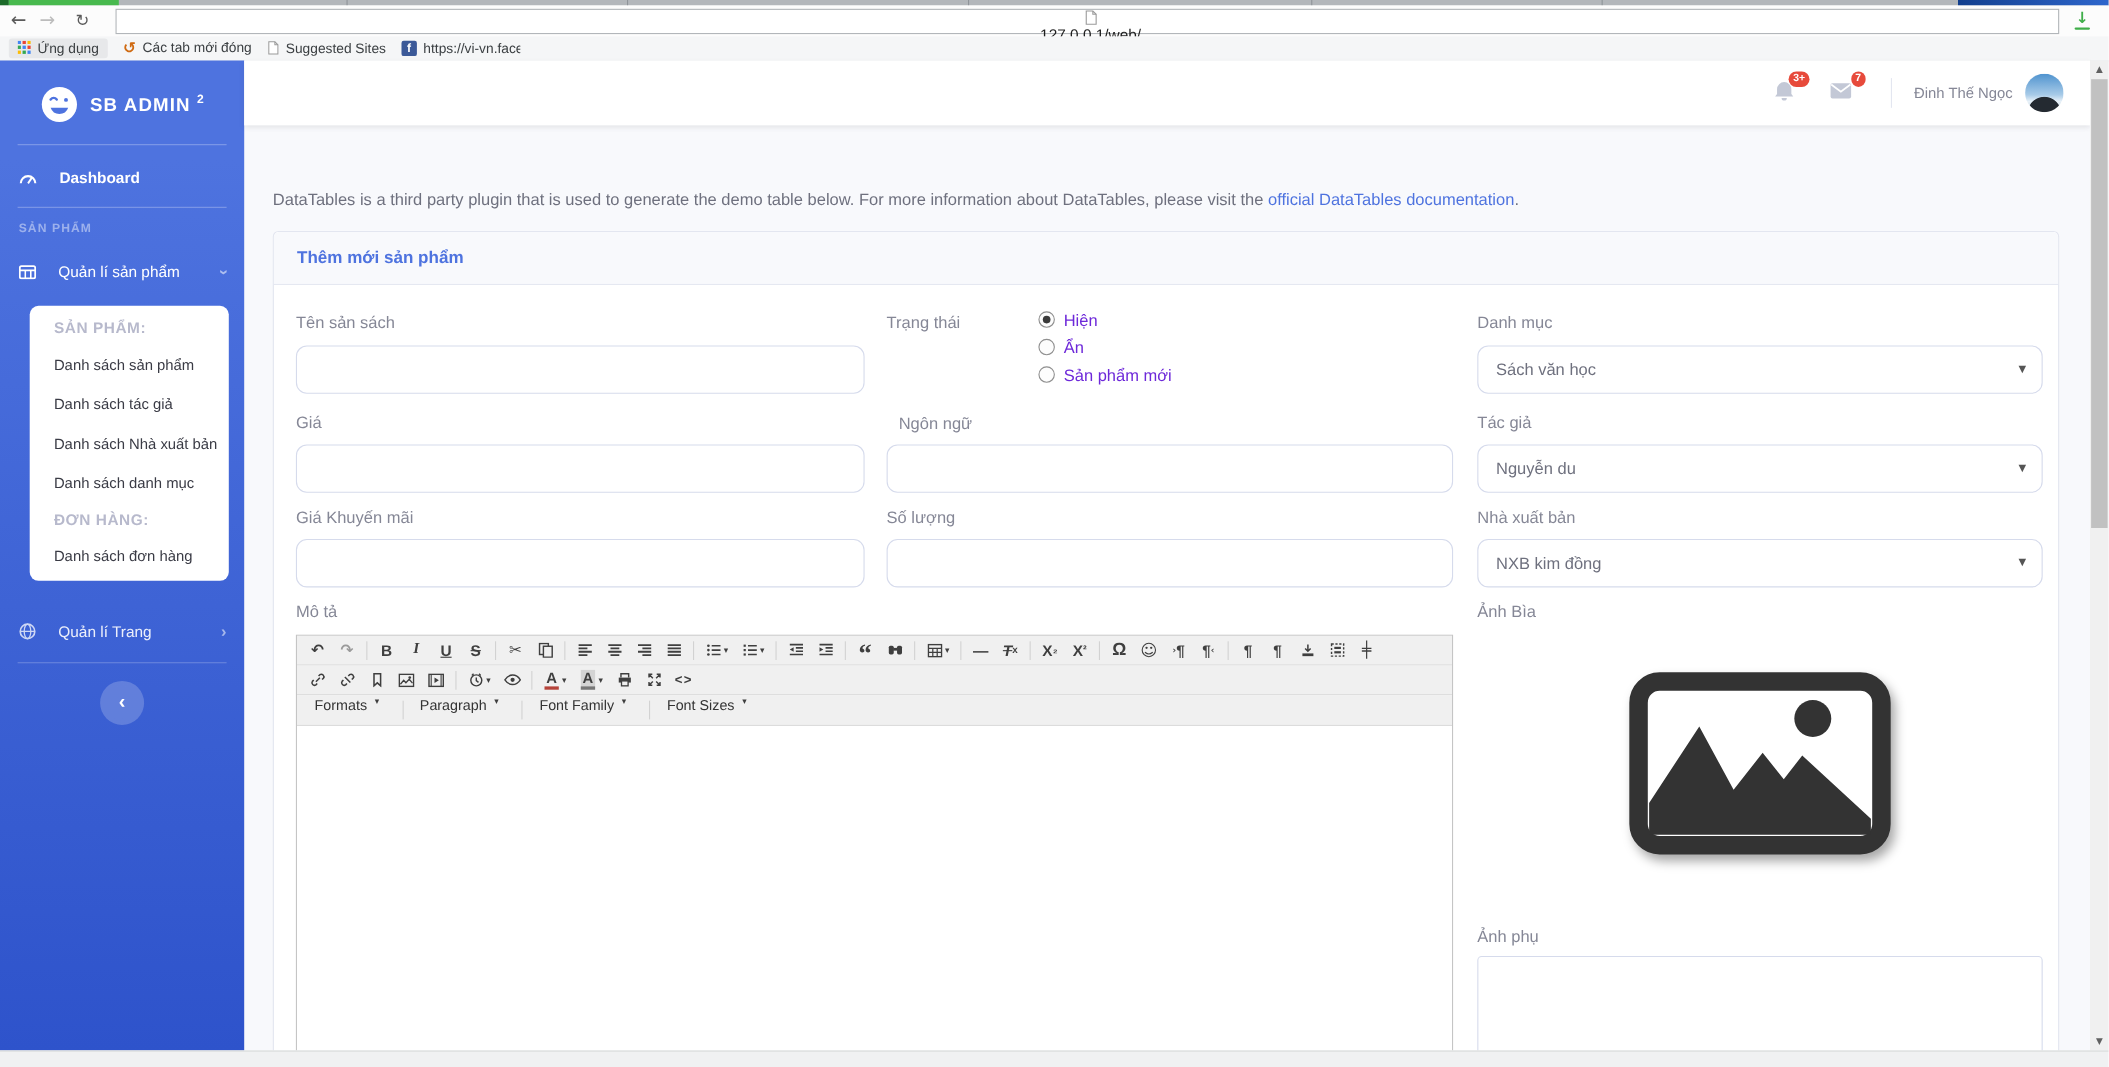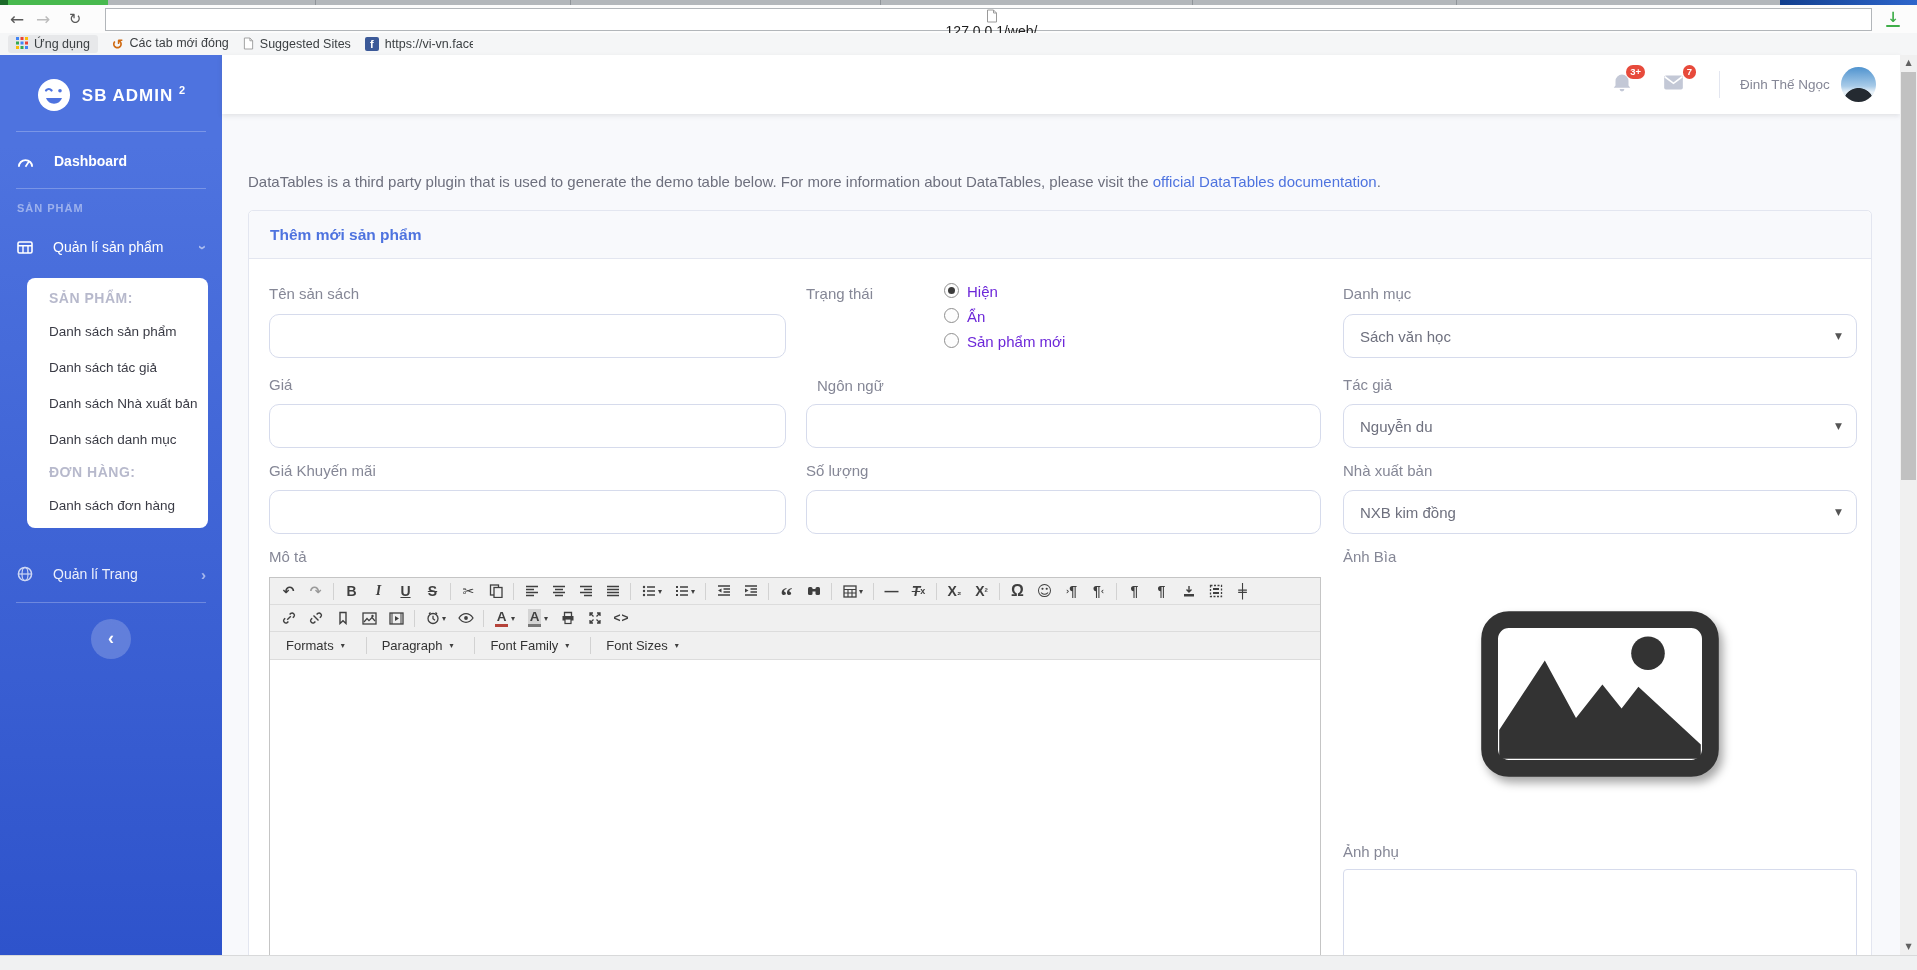--- a/index.html
+++ b/index.html
@@ -61,21 +61,21 @@
   .editor{position:absolute;left:20px;top:366px;width:1052px;height:387px;border:1px solid #c5c5c5;box-sizing:border-box;background:#fff;}
   .tbrow{display:flex;align-items:center;height:26px;background:#f0f0f0;border-bottom:1px solid #dcdcdc;padding:0 5px;}
   .tb{width:27px;height:23px;display:flex;align-items:center;justify-content:center;font-size:14px;color:#3f3f3f;cursor:pointer;flex:none;}
   .tb .uico{font-family:"DejaVu Sans",sans-serif;}
   .tb svg{stroke:#3f3f3f;fill:none;stroke-width:1.3px;}
   .tb .fillp{fill:#3f3f3f;stroke:none;}
   .tbcaret{width:10px;margin-left:-4px;font-size:8px;color:#3f3f3f;cursor:pointer;font-family:"DejaVu Sans",sans-serif;}
   .sep{width:1px;height:17px;background:#d2d2d2;margin:0 4px;flex:none;}
   .colA{font-weight:bold;font-size:13.5px;border-bottom:3px solid #b5433a;line-height:1;padding:1px 2px 0;}
   .hlA{background:#d4d4d4;}
-  .menubtn{display:flex;align-items:center;gap:7px;font-size:13px;color:#333;padding:0 11px;height:26px;cursor:pointer;flex:none;}
+  .menubtn{display:flex;gap:7px;font-size:13px;color:#333;padding:0 11px;height:26px;cursor:pointer;flex:none;}
   .edit-area{height:308px;background:#fff;cursor:text;}
   
   .coverwrap{position:absolute;left:1094px;top:375px;width:514px;height:215px;display:flex;align-items:center;justify-content:center;}
   .coverwrap svg{filter:drop-shadow(4px 6px 5px rgba(0,0,0,.35));}
   .extrabox{position:absolute;left:1094px;top:658px;width:514px;height:122px;background:#fff;border:1px solid #d6dbec;border-radius:4px;box-sizing:border-box;}
   
   .watermark{position:absolute;left:520px;top:210px;width:900px;text-align:center;font-size:43px;font-weight:800;color:#1b9af5;letter-spacing:.5px;z-index:60;pointer-events:none;}
   
   .vscroll{position:absolute;right:0;top:0;width:17px;height:900px;background:#f0f0f0;}
   .varrow{position:absolute;left:0;width:17px;height:16px;text-align:center;font-size:8px;color:#616161;line-height:16px;font-family:"DejaVu Sans",sans-serif;cursor:pointer;}

